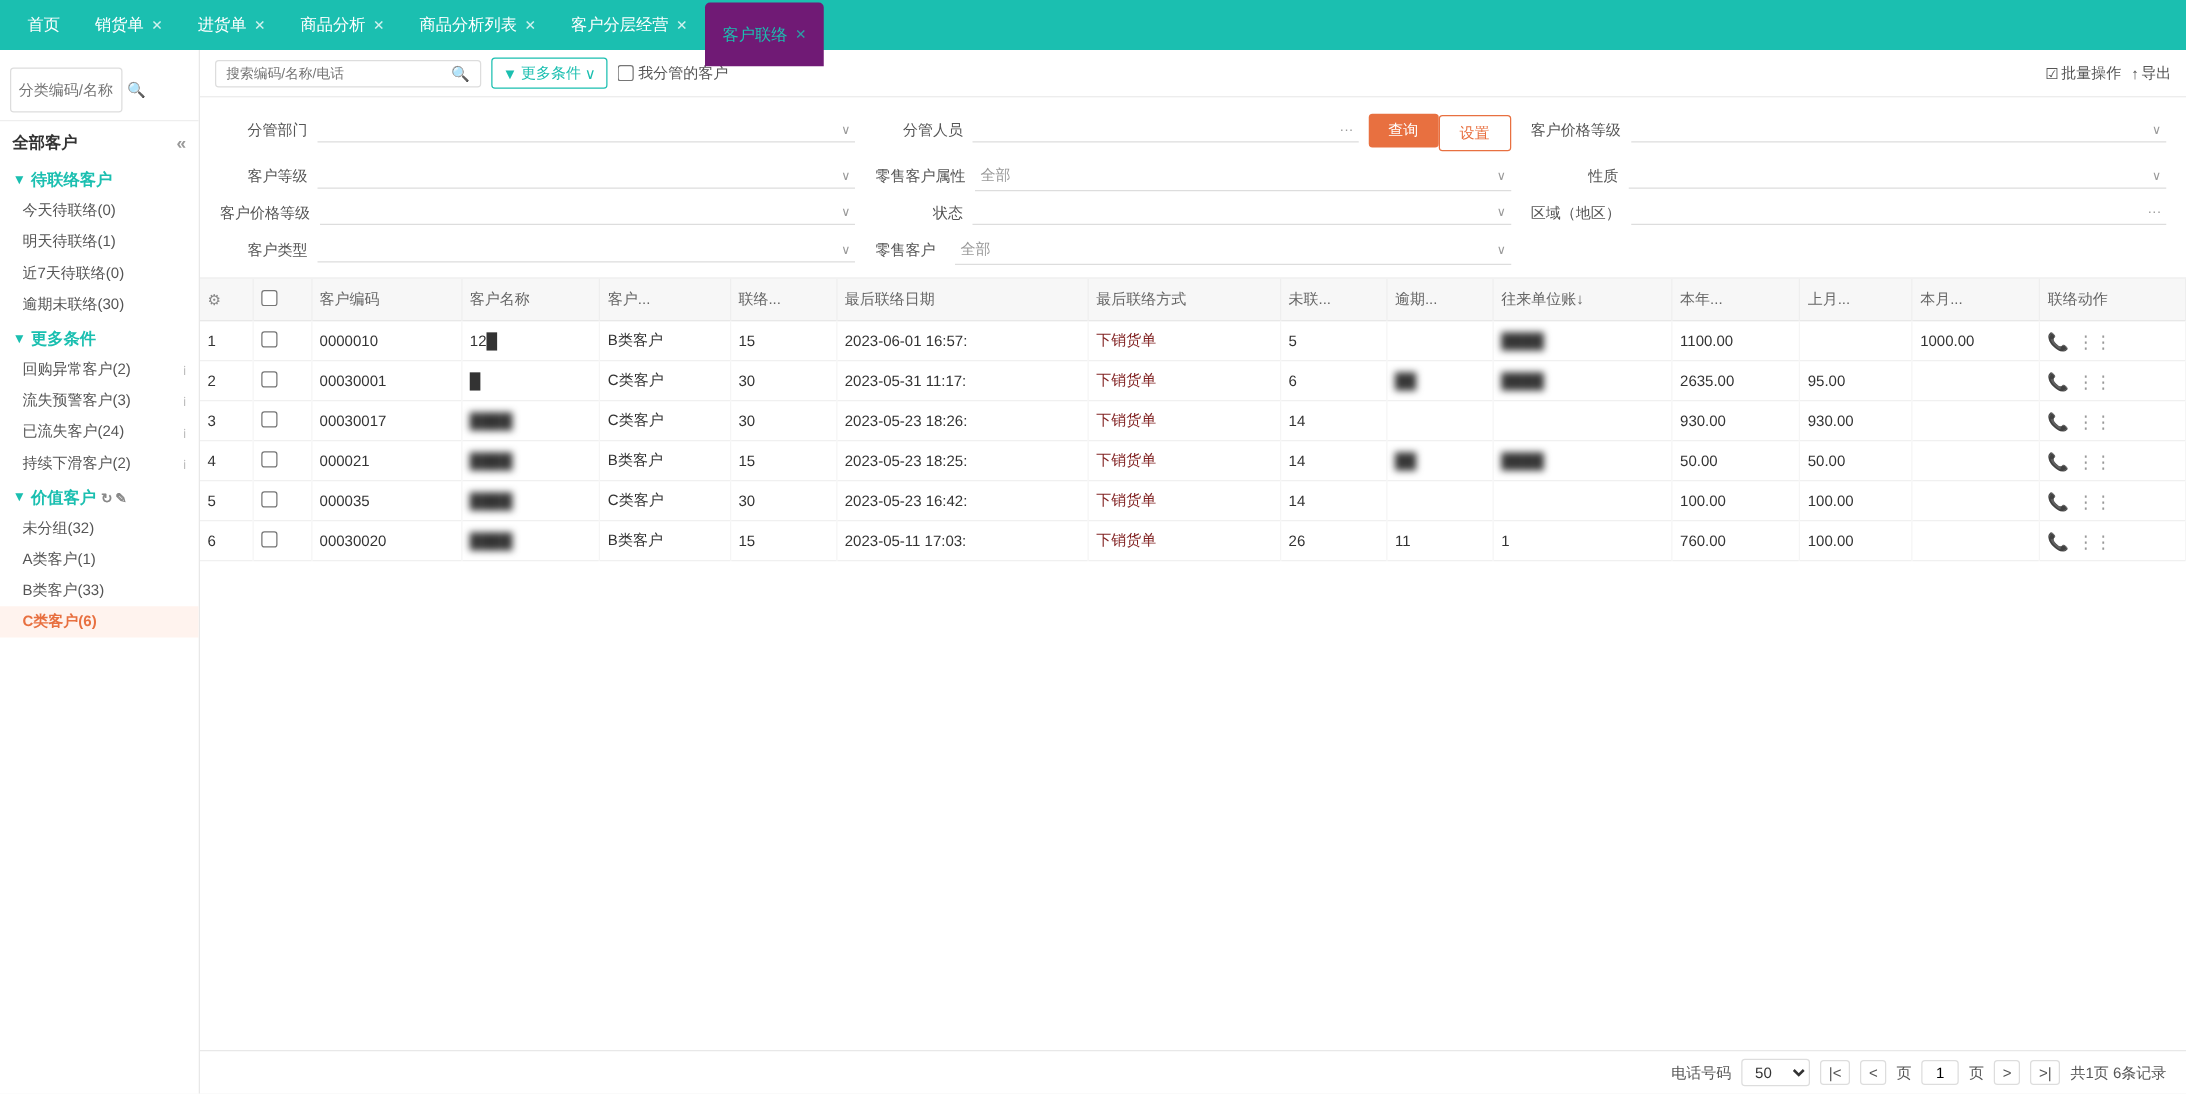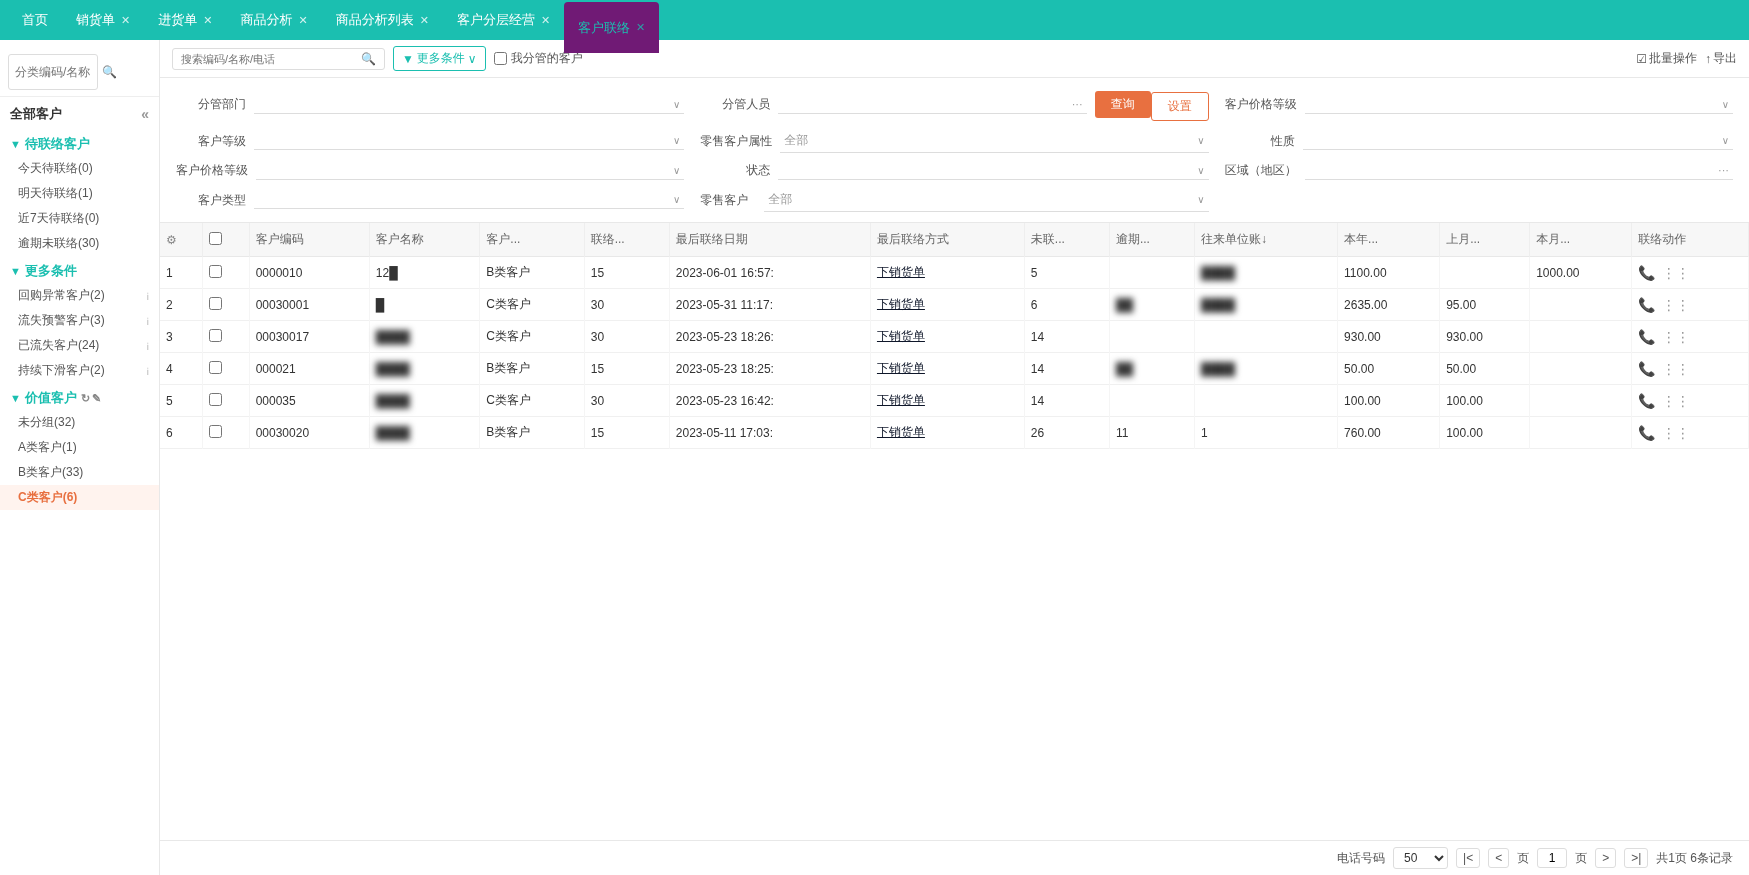--- a/index.html
+++ b/index.html
@@ -53,21 +53,21 @@
     .btn-group { display: flex; flex-direction: row; align-items: center; justify-content: center; }
     .filter-inline-label { color: #555; font-size: 12px; white-space: nowrap; }
 
     
     .table-area { flex: 1; overflow: auto; background: #fff; }
     table { width: 100%; border-collapse: collapse; font-size: 12px; }
     thead tr { background: #f7f7f7; border-bottom: 1px solid #e8e8e8; }
     thead th { padding: 8px 6px; text-align: left; color: #666; font-weight: normal; white-space: nowrap; border-right: 1px solid #eee; }
     tbody tr { border-bottom: 1px solid #f0f0f0; }
     tbody td { padding: 7px 6px; color: #333; white-space: nowrap; border-right: 1px solid #f5f5f5; }
-    .link-text { color: #0f172a; cursor: pointer; text-decoration: underline; }
+    .link-text { color: #7f1d1d; cursor: pointer; }
     .action-icons { display: flex; gap: 6px; align-items: center; }
     .action-icon { color: #999; cursor: pointer; font-size: 14px; }
     .settings-icon { color: #888; cursor: pointer; }
 
     
     .footer { background: #fff; border-top: 1px solid #e8e8e8; padding: 6px 16px; display: flex; align-items: center; justify-content: flex-end; gap: 8px; font-size: 12px; color: #555; }
     .footer-select { border: 1px solid #ddd; border-radius: 3px; padding: 2px 6px; font-size: 12px; color: #333; background: #fff; cursor: pointer; }
     .page-btn { padding: 2px 6px; border: 1px solid #ddd; border-radius: 3px; background: #fff; cursor: pointer; color: #555; font-size: 12px; }
     .page-btn:disabled { color: #ccc; cursor: default; }
     .page-input { width: 30px; border: 1px solid #ddd; border-radius: 3px; padding: 2px 4px; text-align: center; font-size: 12px; }

